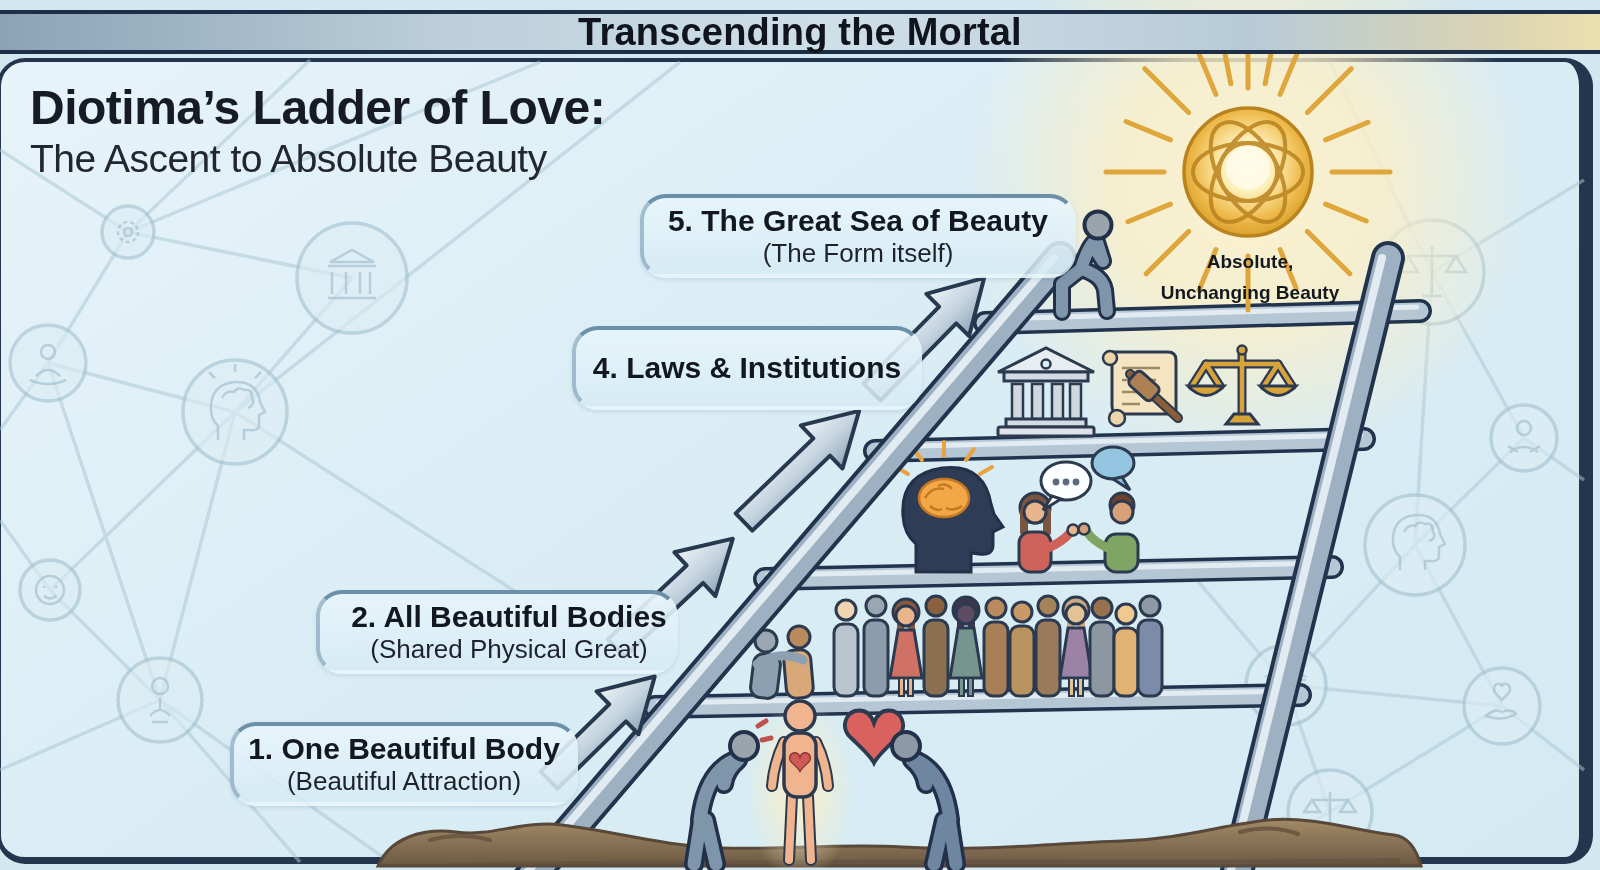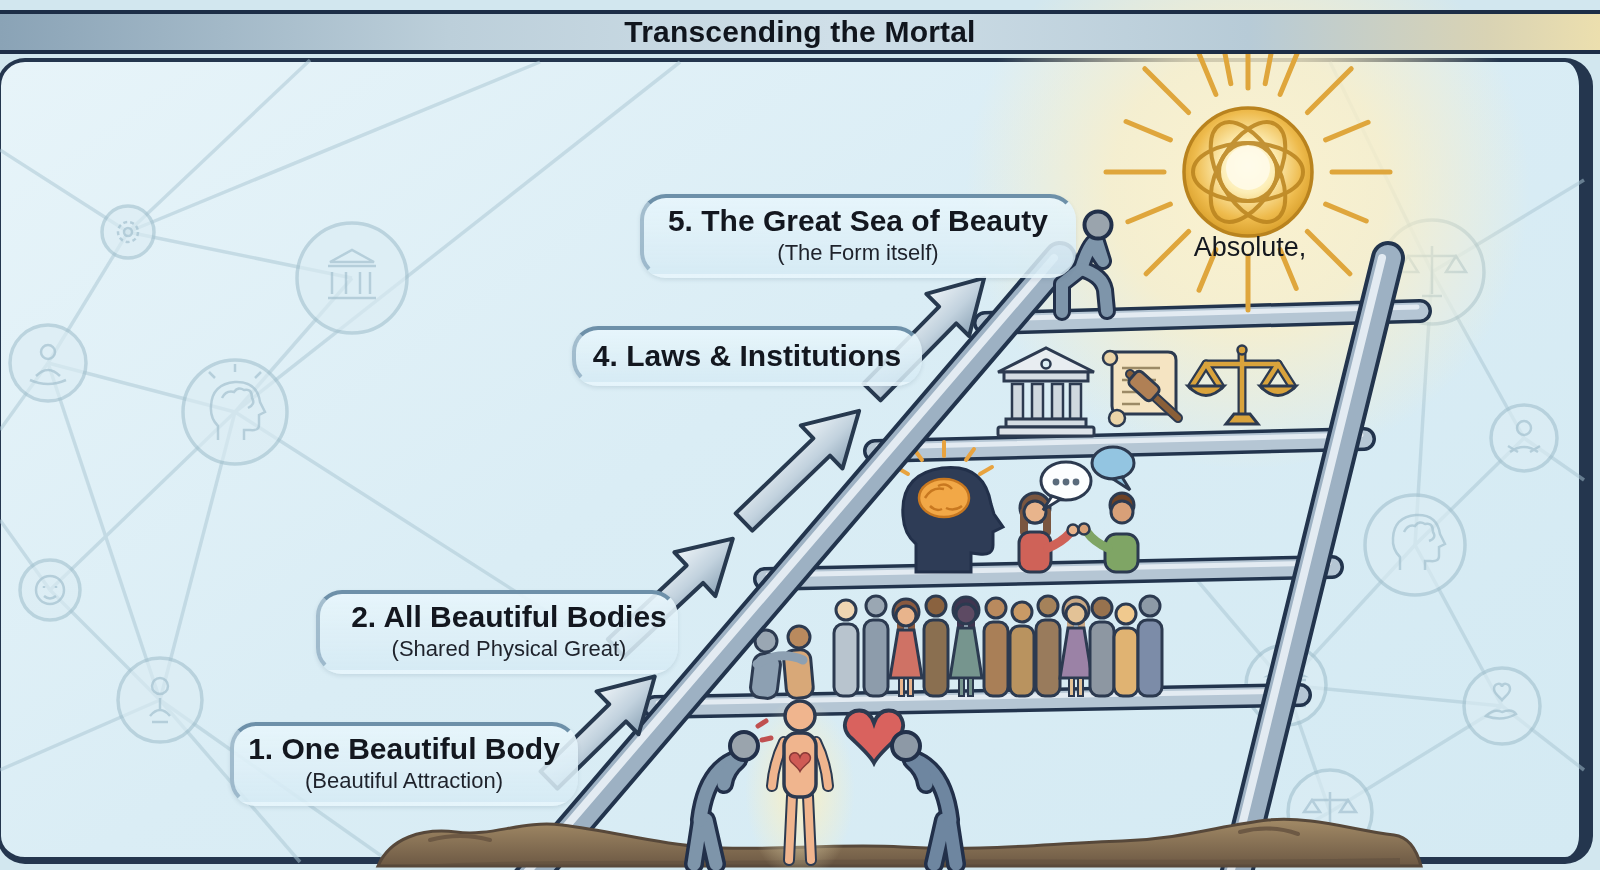--- a/index.html
+++ b/index.html
@@ -3,50 +3,50 @@
 <meta charset="utf-8">
 <style>
   html,body{margin:0;padding:0;background:#d2e7ef;}
   .stage{position:relative;width:1600px;height:870px;overflow:hidden;
          font-family:"Liberation Sans",sans-serif;background:#d2e7ef;}
   
   .banner{position:absolute;left:0;top:10px;width:1600px;height:44px;
     background:linear-gradient(90deg,#8aa3b6 0%,#bccfda 28%,#cfdfe8 52%,#b7cbd7 78%,#d9d3b4 93%,#ecdfae 100%);
     border-top:4px solid #1d2e47;border-bottom:4px solid #1d2e47;
     display:flex;align-items:center;justify-content:center;box-sizing:border-box;}
-  .banner-title{font-size:30px;font-weight:700;color:#10151d;letter-spacing:.2px;}
+  .banner-title{font-size:38px;font-weight:700;color:#10151d;letter-spacing:.2px;}
   
   .panel{position:absolute;left:-3px;top:58px;width:1596px;height:806px;box-sizing:border-box;
     border:4px solid #24364e;border-right-width:14px;border-bottom-width:7px;border-radius:28px;
     background:linear-gradient(145deg,#e7f4f9 0%,#daedf5 45%,#d4eaf3 100%);}
   .layer{position:absolute;left:0;top:0;width:1600px;height:870px;}
   
   .sun-glow{position:absolute;left:958px;top:-92px;width:580px;height:560px;border-radius:50%;
     background:radial-gradient(circle,rgba(252,242,206,.97) 0%,rgba(251,239,199,.8) 34%,rgba(251,239,199,0) 70%);}
   
   .title-block{position:absolute;left:30px;top:80px;color:#171b24;}
   .main-title{margin:0;font-size:48px;font-weight:700;letter-spacing:-.5px;}
   .sub-title{margin:2px 0 0;font-size:39px;font-weight:400;color:#22262f;letter-spacing:-.5px;}
   
   .step-label{position:absolute;box-sizing:border-box;display:flex;flex-direction:column;
     align-items:center;justify-content:center;text-align:center;border-radius:26px;
     background:linear-gradient(180deg,rgba(231,245,251,.92),rgba(213,234,244,.85));
     border-top:4px solid #6d90a9;border-left:4px solid rgba(109,144,169,.55);
     border-right:4px solid transparent;border-bottom:4px solid transparent;
     box-shadow:0 2px 4px rgba(40,70,100,.12);}
   .step-title{font-size:30px;font-weight:700;color:#13171f;line-height:34px;white-space:nowrap;}
-  .step-sub{font-size:22px;font-weight:400;color:#1e222b;line-height:30px;white-space:nowrap;}
+  .step-sub{font-size:26px;font-weight:400;color:#1e222b;line-height:30px;white-space:nowrap;}
   .lbl1{left:230px;top:722px;width:348px;height:84px;}
   .lbl2{left:316px;top:590px;width:362px;height:84px;padding-left:24px;}
   .lbl3{left:480px;top:458px;width:302px;height:84px;}
-  .lbl4{left:572px;top:326px;width:350px;height:60px;}
+  .lbl4{left:572px;top:326px;width:350px;height:84px;}
   .lbl5{left:640px;top:194px;width:436px;height:84px;}
   
-  .summit-label{position:absolute;left:1116px;top:232px;width:268px;text-align:center;
-    font-size:27px;font-weight:400;color:#14181f;line-height:31px;}
+  .summit-label{position:absolute;left:1116px;top:246px;width:268px;text-align:center;
+    font-size:19px;font-weight:700;color:#14181f;line-height:31px;}
 </style>
 </head>
 <body>
 
 <div class="stage">
 
   <div class="panel"></div>
 
   <svg class="layer" viewBox="0 0 1600 870">
     <g stroke="#a9c6d3" stroke-width="3.5" opacity="0.5">
@@ -440,34 +440,39 @@
         <circle cx="1248" cy="172" r="29"></circle>
       </g>
       <circle cx="1248" cy="168" r="22" fill="#fffbe8" opacity="0.9"></circle>
     </g>
   </svg>
 
   <div class="banner">
     <span class="banner-title">Transcending the Mortal</span>
   </div>
 
+  <div class="title-block">
+    <h1 class="main-title">Diotima’s Ladder of Love:</h1>
+    <h2 class="sub-title">The Ascent to Absolute Beauty</h2>
+  </div>
 
   <div class="step-label lbl5">
     <div class="step-title">5. The Great Sea of Beauty</div>
     <div class="step-sub">(The Form itself)</div>
   </div>
   <div class="step-label lbl4">
     <div class="step-title">4. Laws &amp; Institutions</div>
   </div>
   <div class="step-label lbl2">
     <div class="step-title">2. All Beautiful Bodies</div>
     <div class="step-sub">(Shared Physical Great)</div>
   </div>
   <div class="step-label lbl1">
     <div class="step-title">1. One Beautiful Body</div>
     <div class="step-sub">(Beautiful Attraction)</div>
   </div>
 
   <div class="summit-label">
     <div>Absolute,</div>
+    <div>Unchanging Beauty</div>
   </div>
 
 </div>
 
 </body></html>

